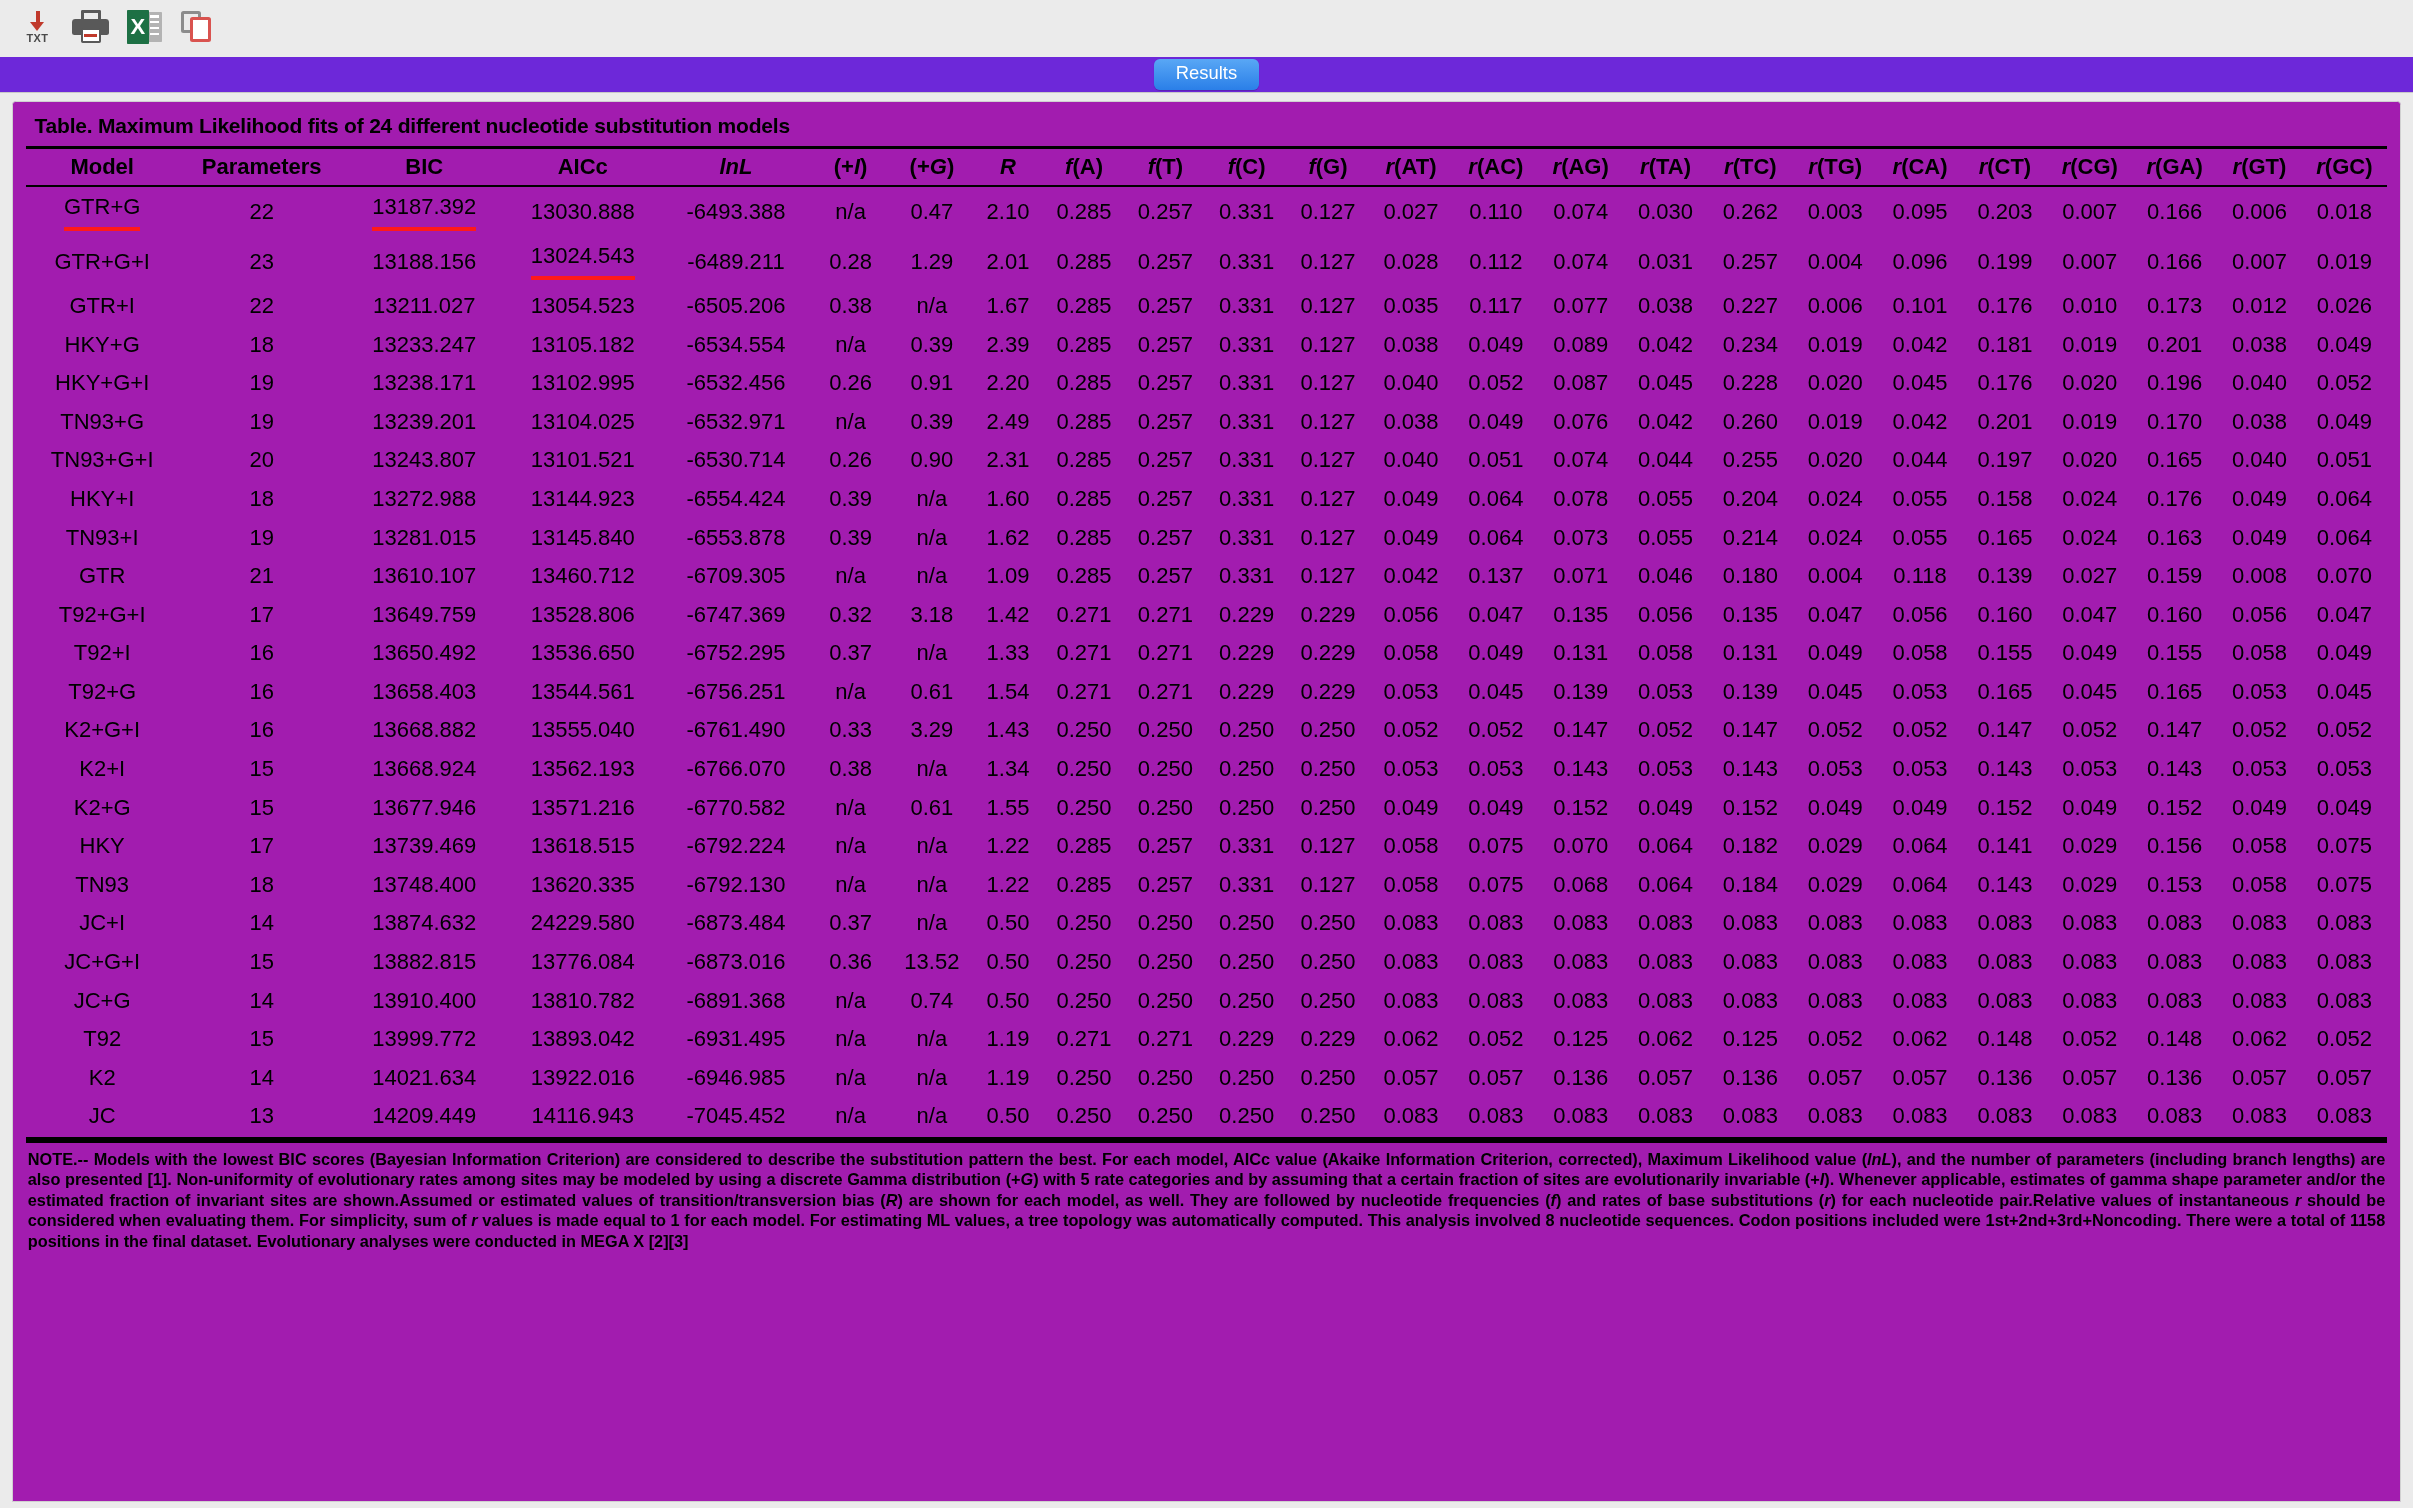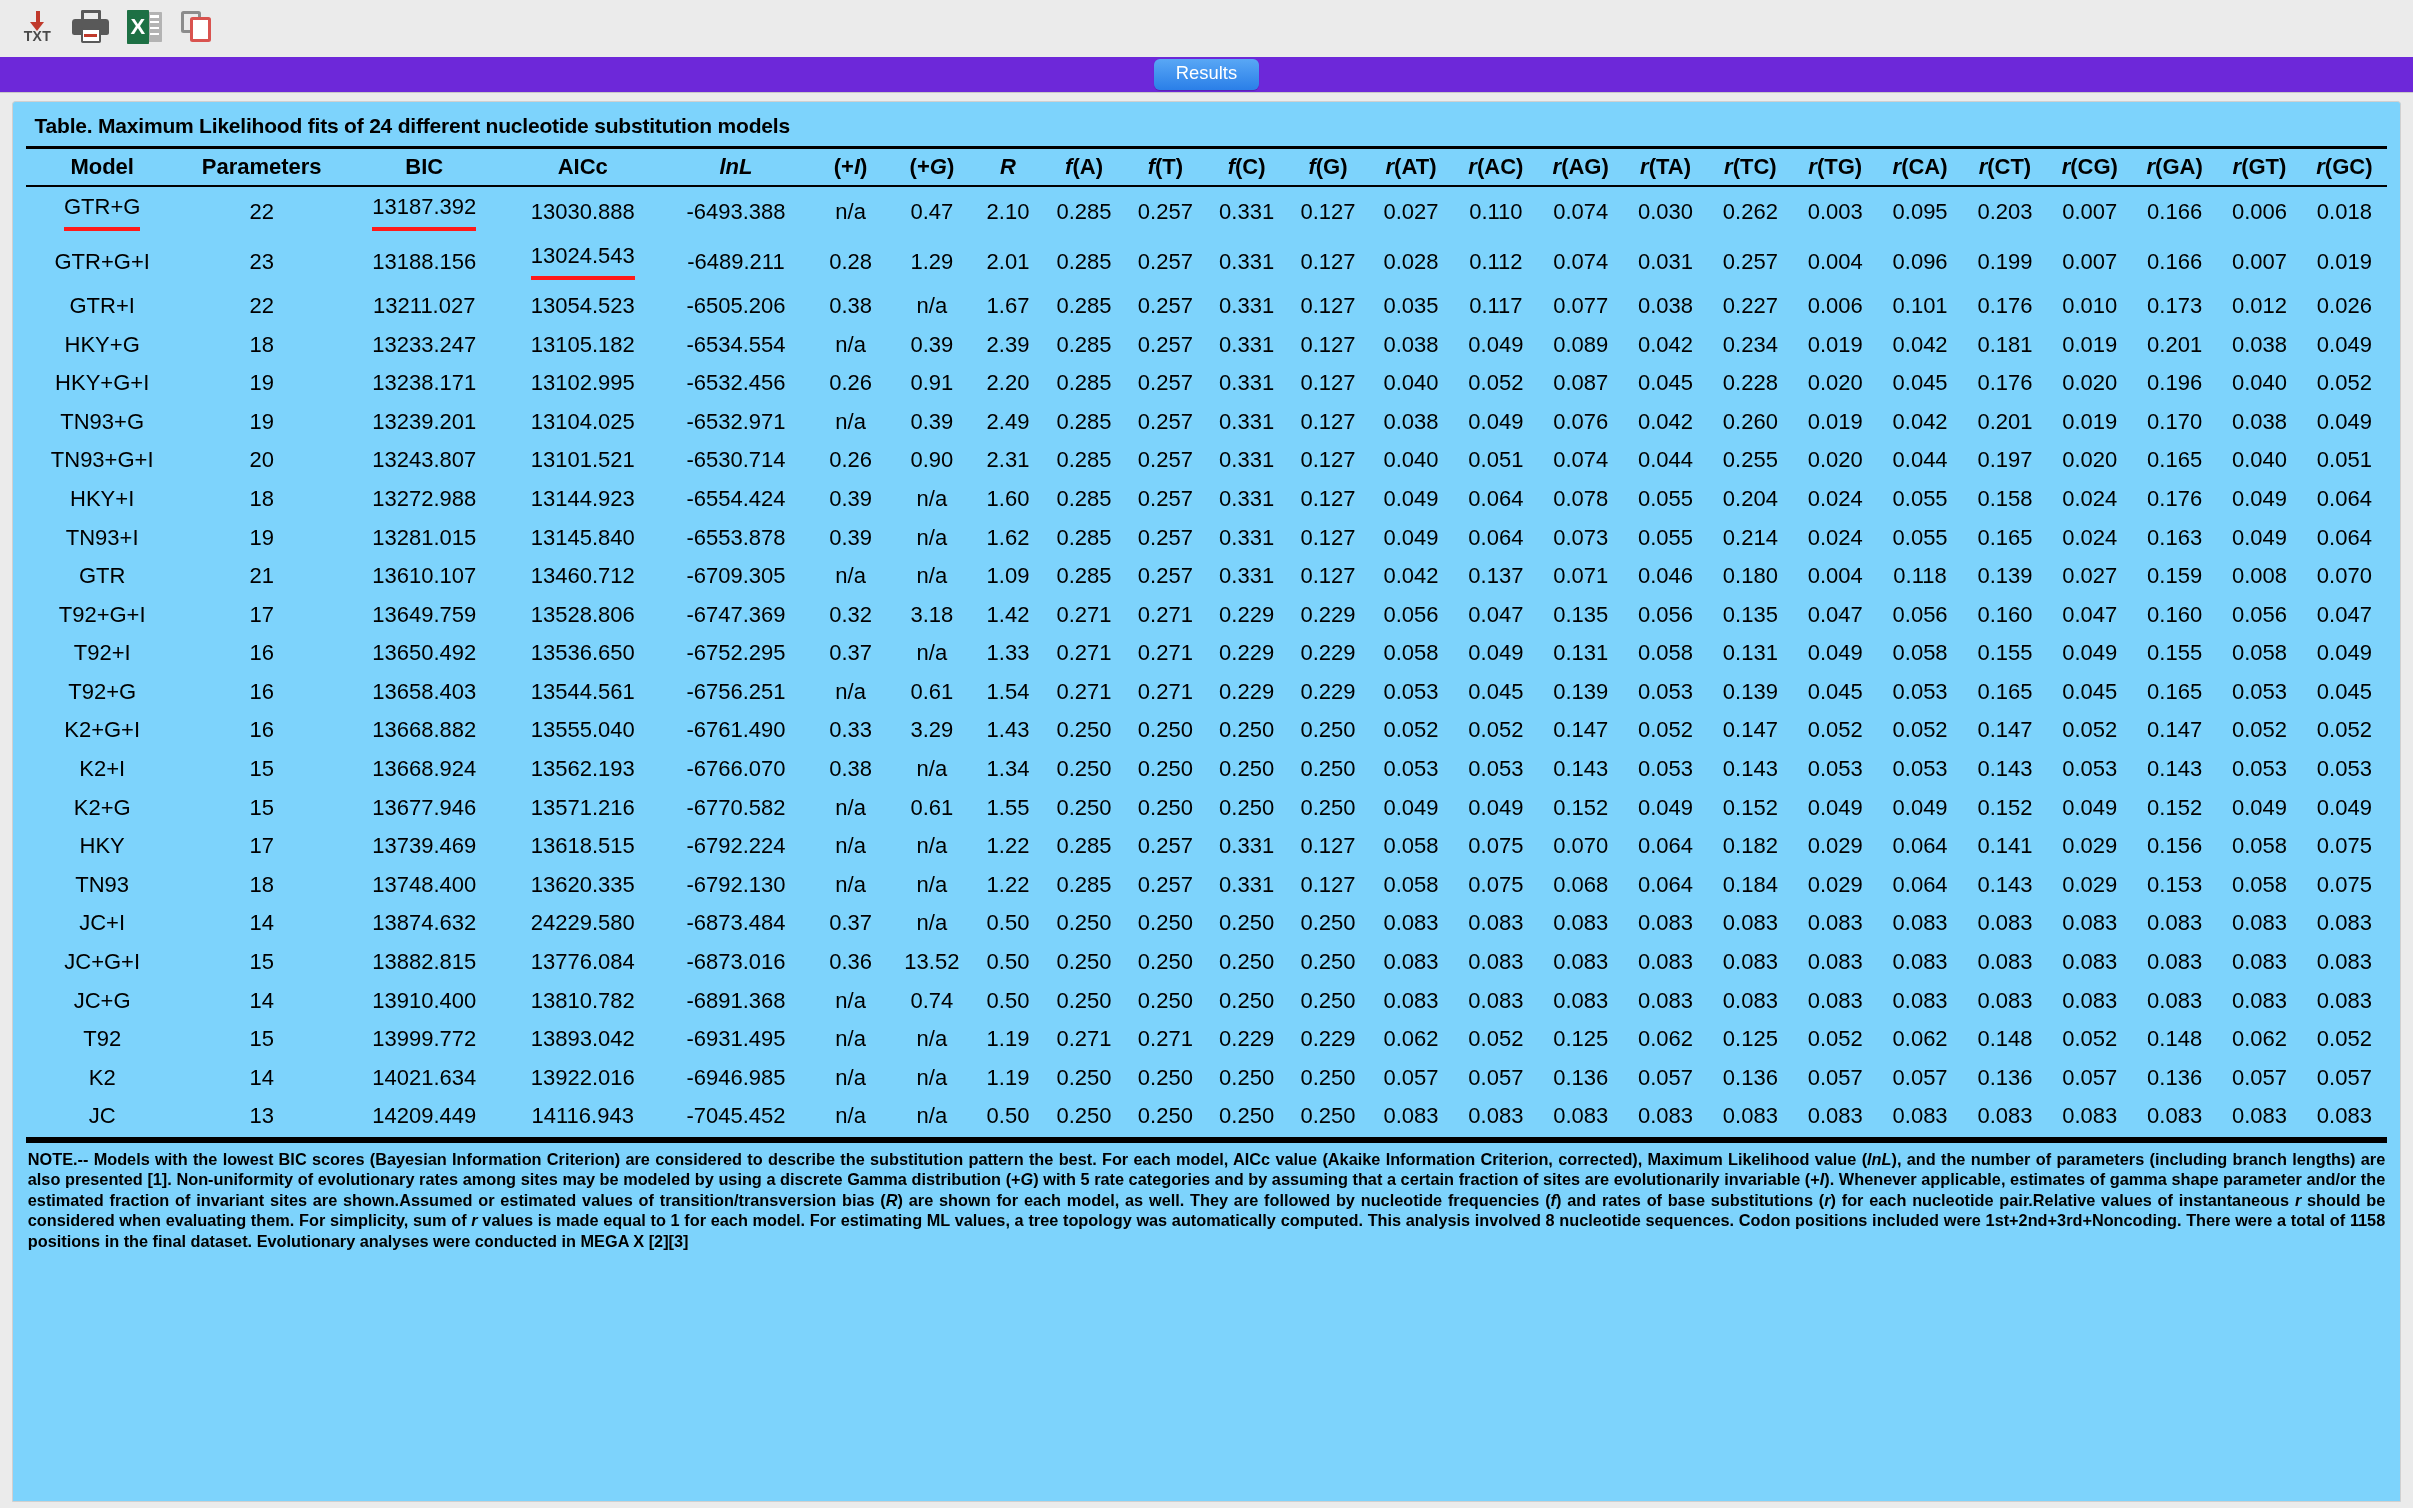--- a/index.html
+++ b/index.html
@@ -39,21 +39,21 @@
   .ic-txt .arrow-head {
     position: absolute; left: 11.7px; top: 14.2px;
     width: 0; height: 0;
     border-left: 7.5px solid transparent;
     border-right: 7.5px solid transparent;
     border-top: 9.2px solid #c0392b;
   }
   .ic-txt .txt-label {
     position: absolute; left: 0; bottom: 2.5px; width: 39px;
     text-align: center;
-    font-size: 14px; font-weight: bold; color: #4a4a4a;
+    font-size: 11px; font-weight: bold; color: #4a4a4a;
     letter-spacing: 0.4px;
     font-family: "Liberation Sans", sans-serif;
   }
 
   
   .ic-print { position: relative; width: 37px; height: 34px; }
   .ic-print .p-top {
     position: absolute; left: 8.4px; top: 0;
     width: 20px; height: 9.2px;
     border: 3.4px solid #595959; border-bottom: none;
@@ -137,21 +137,21 @@
     padding: 5.9px 22px 7.5px 22px;
     border-radius: 5.9px;
     line-height: 1;
     cursor: pointer;
     box-shadow: 0 0.8px 0.8px rgba(0,0,0,0.18);
   }
 
   
   #panel {
     margin: 8.4px 11.7px 0 11.7px;
-    background: #7dd3fc;
+    background: #a21caf;
     border: 0.8px solid #d0d0d0;
     border-radius: 3.4px 3.4px 0 0;
     height: 1401px;
     box-sizing: border-box;
     overflow: hidden;
     padding: 0 13.4px;
   }
 
   #table-title {
     font-size: 21px;

